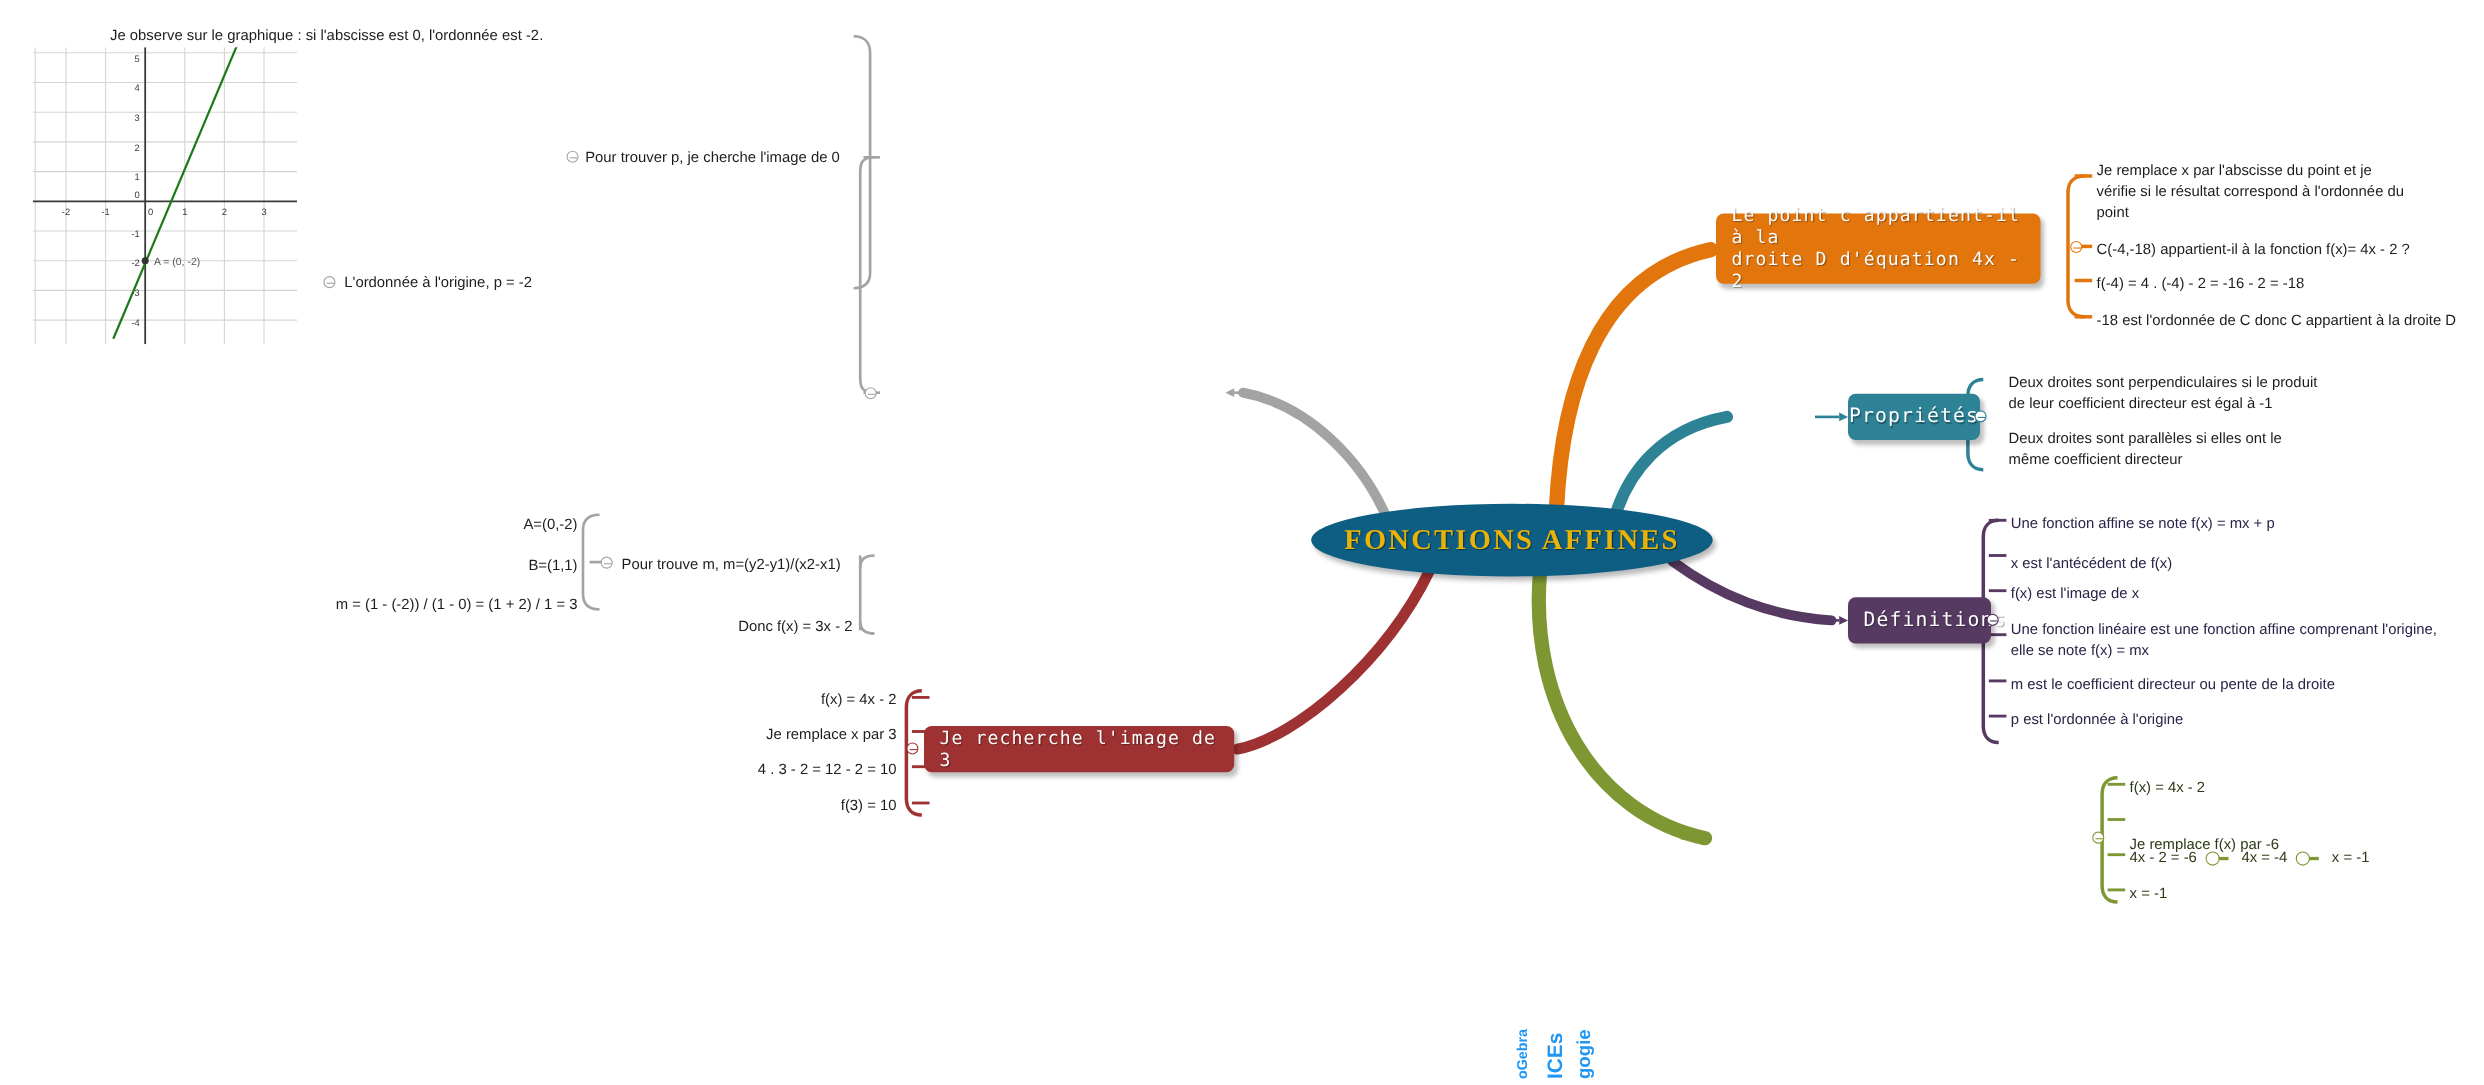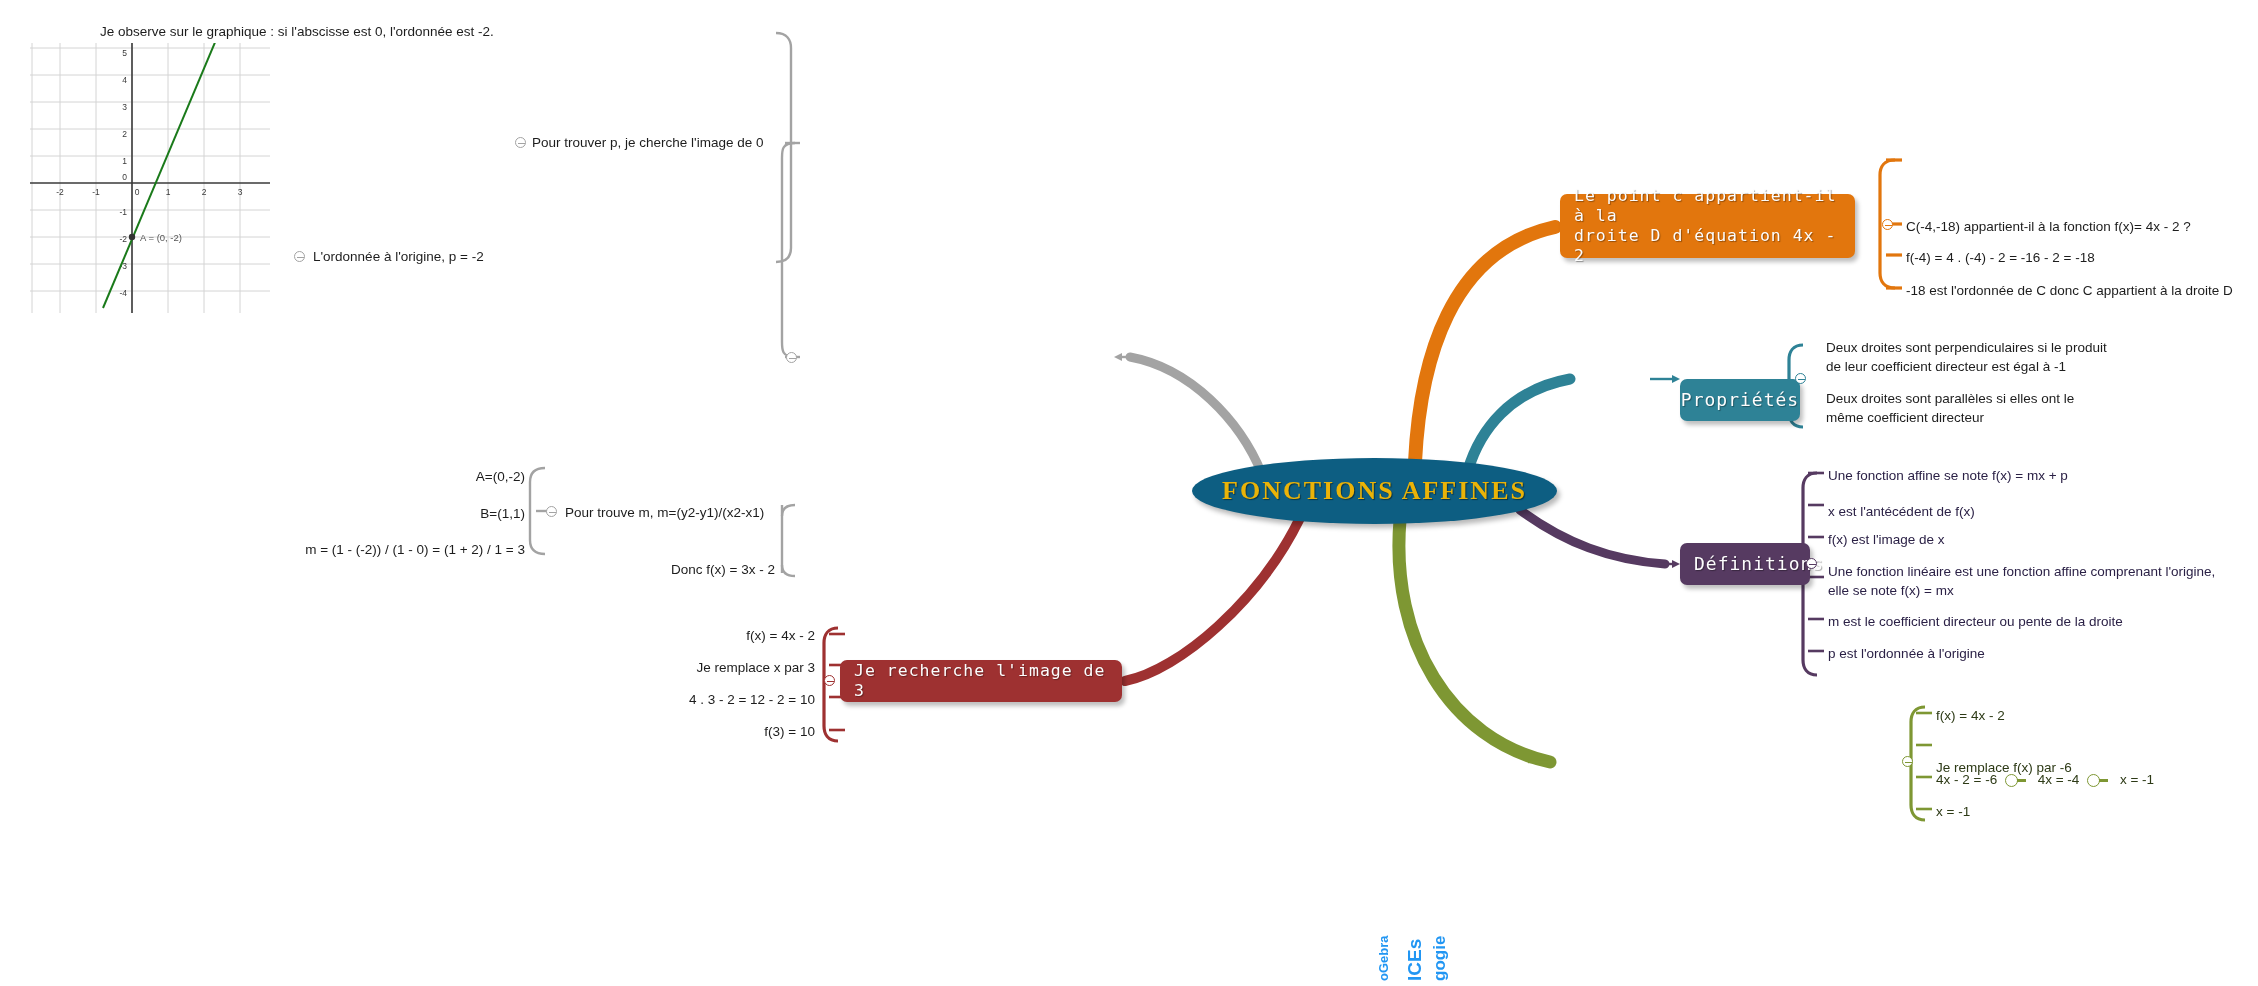--- a/index.html
+++ b/index.html
@@ -26,21 +26,21 @@
     position:absolute;border-radius:7px;
     display:flex;align-items:center;
     box-shadow:3px 4px 4px rgba(0,0,0,.25);
     font-family:"DejaVu Sans Mono",monospace;
     color:#fdfdfd;letter-spacing:1px;line-height:1.22;
     padding:5px 14px;box-sizing:border-box;
     text-shadow:1px 1px 1px rgba(0,0,0,.35);
   }
   .topic.gray   {background:#a3a3a3;}
   .topic.orange {background:#e2760d;}
-  .topic.teal   {background:#2e8296;margin-top:21px;}
+  .topic.teal   {background:#2e8296;}
   .topic.purple {background:#563a61;}
   .topic.green  {background:#7e9733;}
   .topic.red    {background:#9e3131;}
 
   
   .leaf{
     position:absolute;font-size:13.5px;line-height:1.42;color:#1d1d1d;
     white-space:pre-line;
   }
   .leaf.r{text-align:right;}
@@ -217,20 +217,23 @@
   <div class="leaf r" style="left:230px;top:540px;width:295px;">m = (1 - (-2)) / (1 - 0) = (1 + 2) / 1 = 3</div>
 
   <div class="leaf r" style="left:590px;top:560px;width:185px;">Donc f(x) = 3x - 2</div>
 
   <div class="topic orange" style="left:1560px;top:194px;width:295px;height:64px;font-size:16.5px;white-space:pre-line;">
     <span>Le point c appartient-il à la
 droite D d'équation 4x - 2</span>
   </div>
   <div class="dot orange" style="left:1882px;top:219px;"></div>
 
+  <div class="leaf" style="left:1906px;top:145px;width:350px;">Je remplace x par l'abscisse du point et je
+vérifie si le résultat correspond à l'ordonnée du
+point</div>
   <div class="leaf" style="left:1906px;top:217px;width:350px;">C(-4,-18) appartient-il à la fonction f(x)= 4x - 2 ?</div>
   <div class="leaf" style="left:1906px;top:248px;width:350px;">f(-4) = 4 . (-4) - 2 = -16 - 2 = -18</div>
   <div class="leaf" style="left:1906px;top:281px;width:360px;">-18 est l'ordonnée de C donc C appartient à la droite D</div>
 
   <div class="topic teal" style="left:1680px;top:358px;width:120px;height:42px;font-size:18px;justify-content:center;">
     <span>Propriétés</span>
   </div>
   <div class="dot teal" style="left:1795px;top:373px;"></div>
 
   <div class="leaf" style="left:1826px;top:338px;width:400px;">Deux droites sont perpendiculaires si le produit

